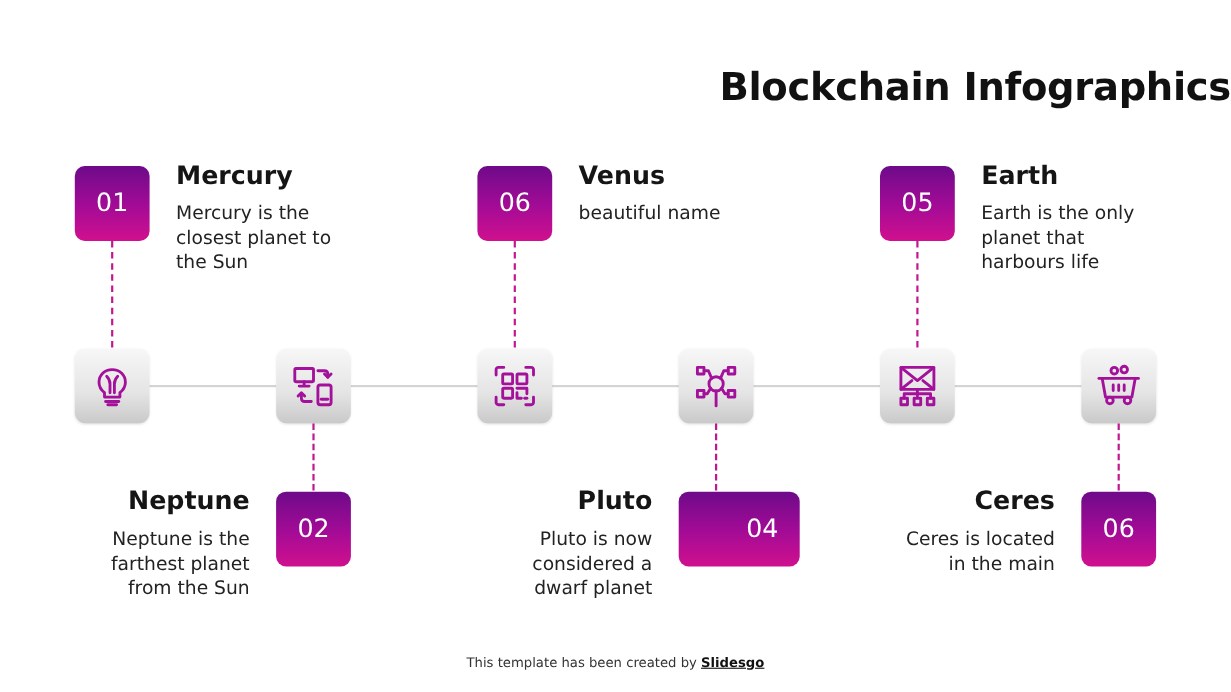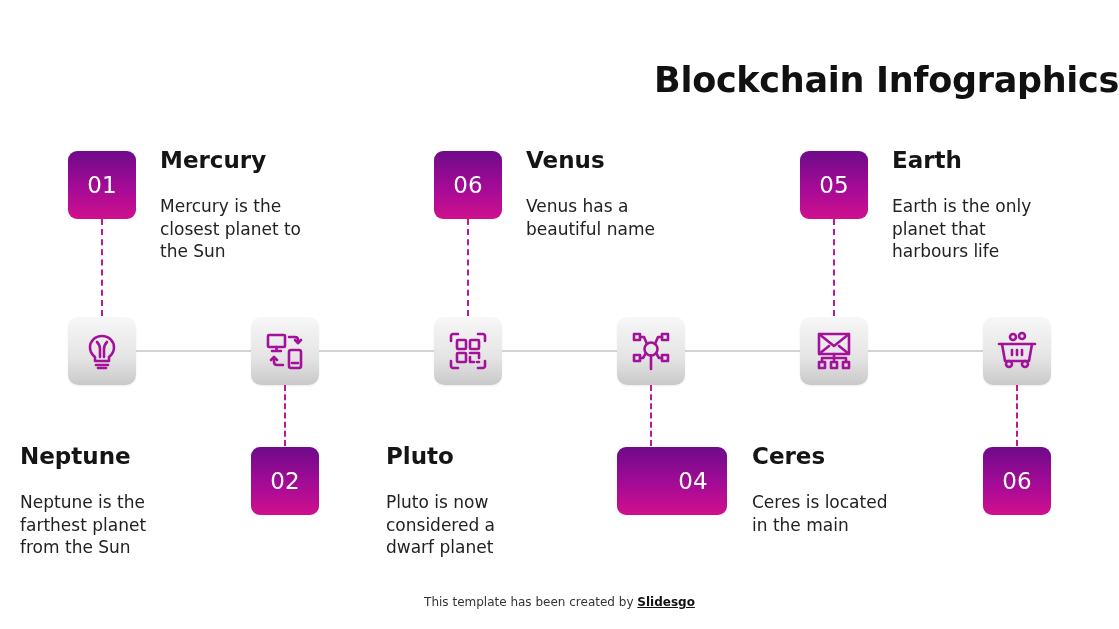--- a/index.html
+++ b/index.html
@@ -12,22 +12,22 @@
             background:linear-gradient(180deg,#6e0a8a 0%,#a50b96 55%,#d0108e 100%);
             color:#fff; font-size:23px; display:flex; align-items:center; justify-content:center;
             font-weight:500; }
   .iconbox { position:absolute; width:68px; height:68px; border-radius:10px;
              background:linear-gradient(180deg,#f7f7f7 0%,#e4e4e4 60%,#c9c9c9 100%);
              box-shadow:0 1px 2px rgba(0,0,0,0.08);
              display:flex; align-items:center; justify-content:center; }
   .iconbox svg { width:40px; height:40px; }
   .dash { position:absolute; width:0; border-left:2px dashed #c2188f; }
   .item-title { position:absolute; font-size:23px; font-weight:600; color:#151515; }
-  .item-desc { position:absolute; font-size:17px; line-height:22.5px; color:#222;margin-top:12px; }
-  .right { text-align:left; }
+  .item-desc { position:absolute; font-size:17px; line-height:22.5px; color:#222; }
+  .right { text-align:right; }
   .footer { position:absolute; left:0; right:0; top:595px; text-align:center; font-size:12px; color:#333; }
   .footer b { text-decoration:underline; color:#111; }
 </style>
 </head>
 <body>
 
 <div class="title">Blockchain Infographics</div>
 
 <div class="hline"></div>
 
@@ -67,21 +67,20 @@
 <div class="item-desc right" style="left:20px;width:207px;top:479px;">
   <div>Neptune is the</div>
   <div>farthest planet</div>
   <div>from the Sun</div>
 </div>
 
 <div class="numbox" style="left:434px;top:151px;">06</div>
 <div class="dash" style="left:467px;top:219px;height:97px;"></div>
 <div class="item-title" style="left:526px;top:147px;">Venus</div>
 <div class="item-desc" style="left:526px;top:183px;">
-  <div>Venus has a</div>
   <div>beautiful name</div>
 </div>
 <div class="iconbox" style="left:434px;top:317px;">
   <svg viewBox="0 0 40 40" fill="none" stroke="#a3119b" stroke-width="2.6" stroke-linecap="round" stroke-linejoin="round">
     <path d="M3 10V5c0-1 1-2 2-2h5"></path>
       <path d="M30 3h5c1 0 2 1 2 2v5"></path>
     <path d="M3 30v5c0 1 1 2 2 2h5"></path>
       <path d="M37 30v5c0 1-1 2-2 2h-5"></path>
     <rect x="9" y="9" width="9" height="9" rx="1"></rect>
       <rect x="22" y="9" width="9" height="9" rx="1"></rect>

